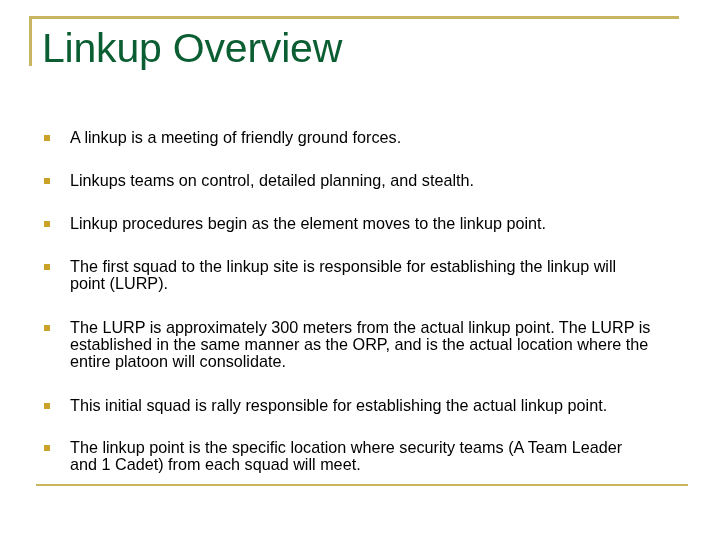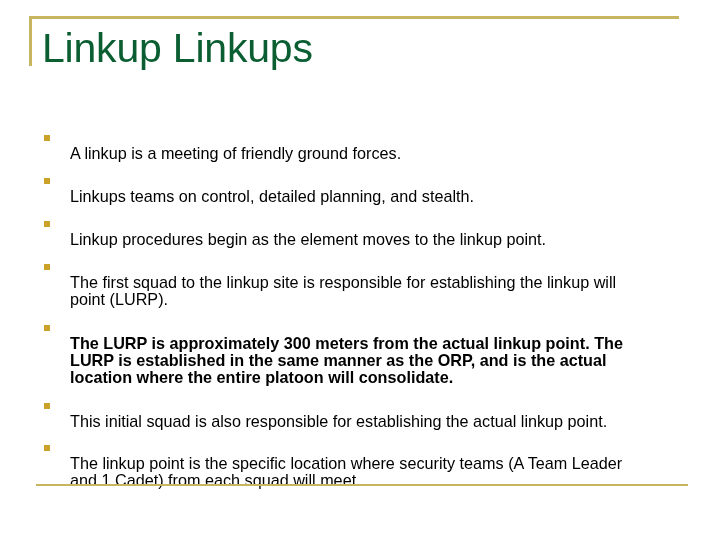--- a/index.html
+++ b/index.html
@@ -24,59 +24,59 @@
     position: absolute; left: 0; top: 0; width: 720px;
   }
   .item {
     position: absolute; left: 44px; width: 640px;
   }
   .bullet {
     position: absolute; left: 0; top: 6px; width: 6px; height: 6px; background: #c9a227;
   }
   .text {
     position: absolute; left: 26px; top: 0; width: 600px;
-    font-size: 16.2px; line-height: 17px; color: #000000; margin-top: 16px;
+    font-size: 16.2px; line-height: 17px; color: #000000;
   }
   .rule-bottom {
     position: absolute; left: 36px; top: 484px; width: 652px; height: 2px;
     background: #c8b560;
   }
 </style>
 </head>
 <body>
 
 <div>
   <div class="bracket-top"></div>
   <div class="bracket-left"></div>
-  <div class="title">Linkup Linkups</div>
+  <div class="title">Linkup Overview</div>
 
   <div class="bullets">
     <div class="item" style="top:129px;">
       <span class="bullet"></span>
       <div class="text">A linkup is a meeting of friendly ground forces.</div>
     </div>
     <div class="item" style="top:172px;">
       <span class="bullet"></span>
       <div class="text">Linkups teams on control, detailed planning, and stealth.</div>
     </div>
     <div class="item" style="top:215px;">
       <span class="bullet"></span>
       <div class="text">Linkup procedures begin as the element moves to the linkup point.</div>
     </div>
     <div class="item" style="top:258px;">
       <span class="bullet"></span>
       <div class="text" style="width:585px;">The first squad to the linkup site is responsible for establishing the linkup will point (LURP).</div>
     </div>
     <div class="item" style="top:319px;">
       <span class="bullet"></span>
-      <div class="text" style="width:585px;font-weight:bold;">The LURP is approximately 300 meters from the actual linkup point. The LURP is established in the same manner as the ORP, and is the actual location where the entire platoon will consolidate.</div>
+      <div class="text" style="width:585px;">The LURP is approximately 300 meters from the actual linkup point. The LURP is established in the same manner as the ORP, and is the actual location where the entire platoon will consolidate.</div>
     </div>
     <div class="item" style="top:397px;">
       <span class="bullet"></span>
-      <div class="text">This initial squad is also responsible for establishing the actual linkup point.</div>
+      <div class="text">This initial squad is rally responsible for establishing the actual linkup point.</div>
     </div>
     <div class="item" style="top:439px;">
       <span class="bullet"></span>
       <div class="text" style="width:570px;">The linkup point is the specific location where security teams (A Team Leader and 1 Cadet) from each squad will meet.</div>
     </div>
   </div>
 
   <div class="rule-bottom"></div>
 </div>
 

